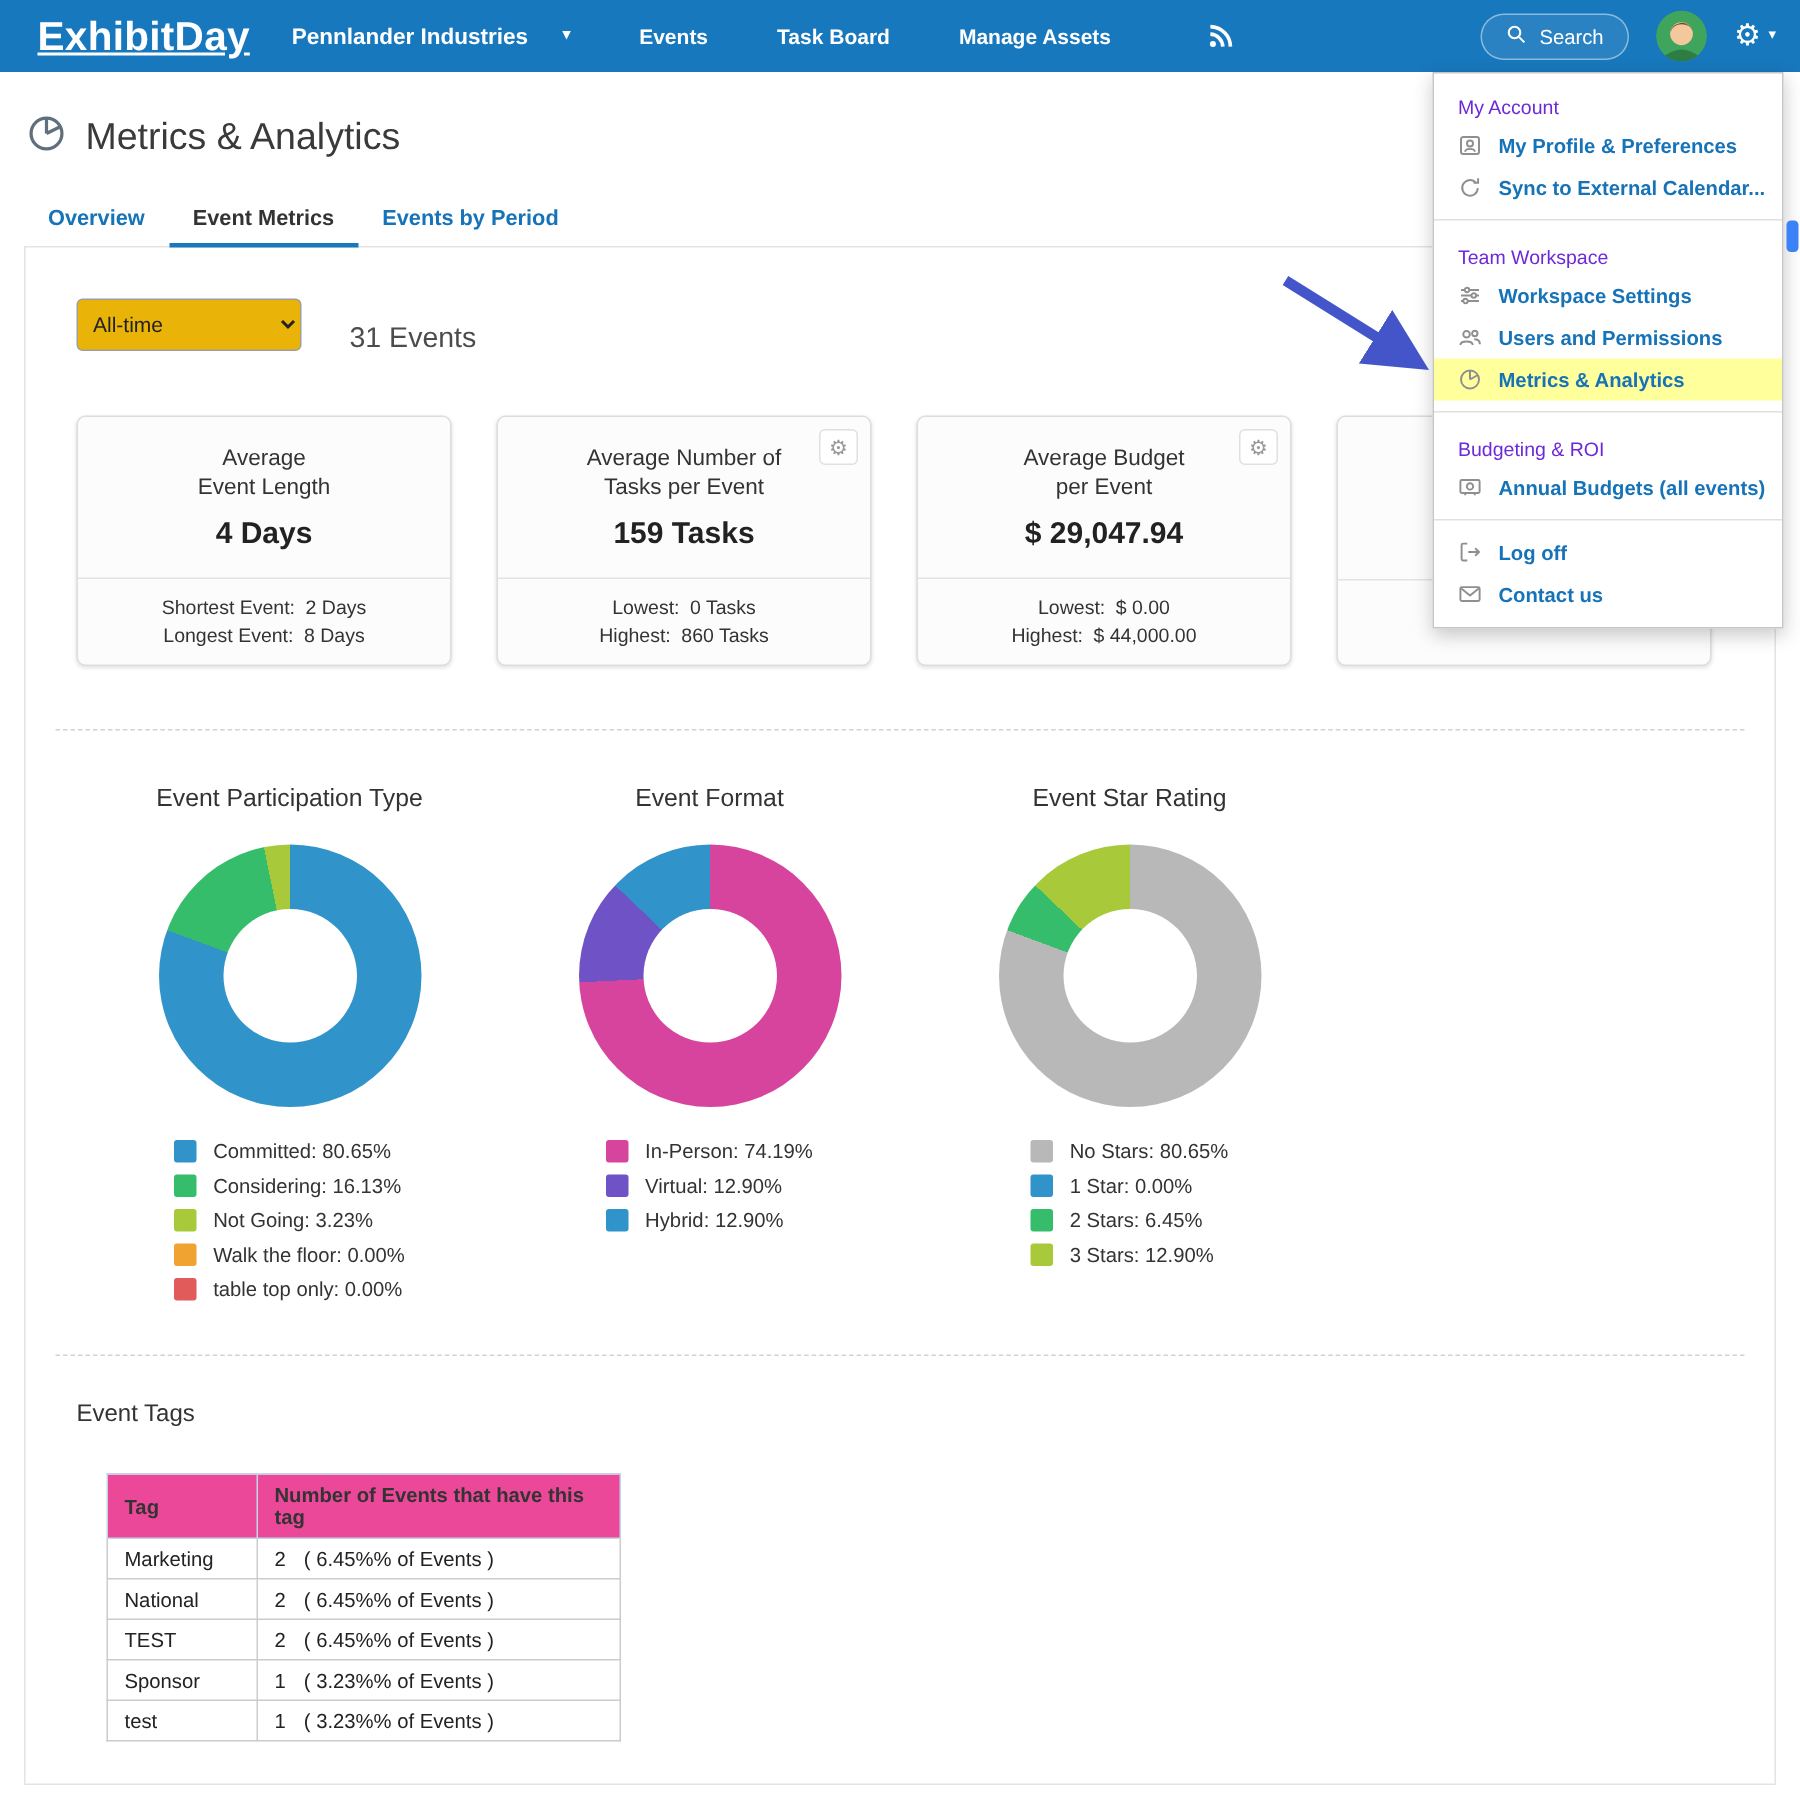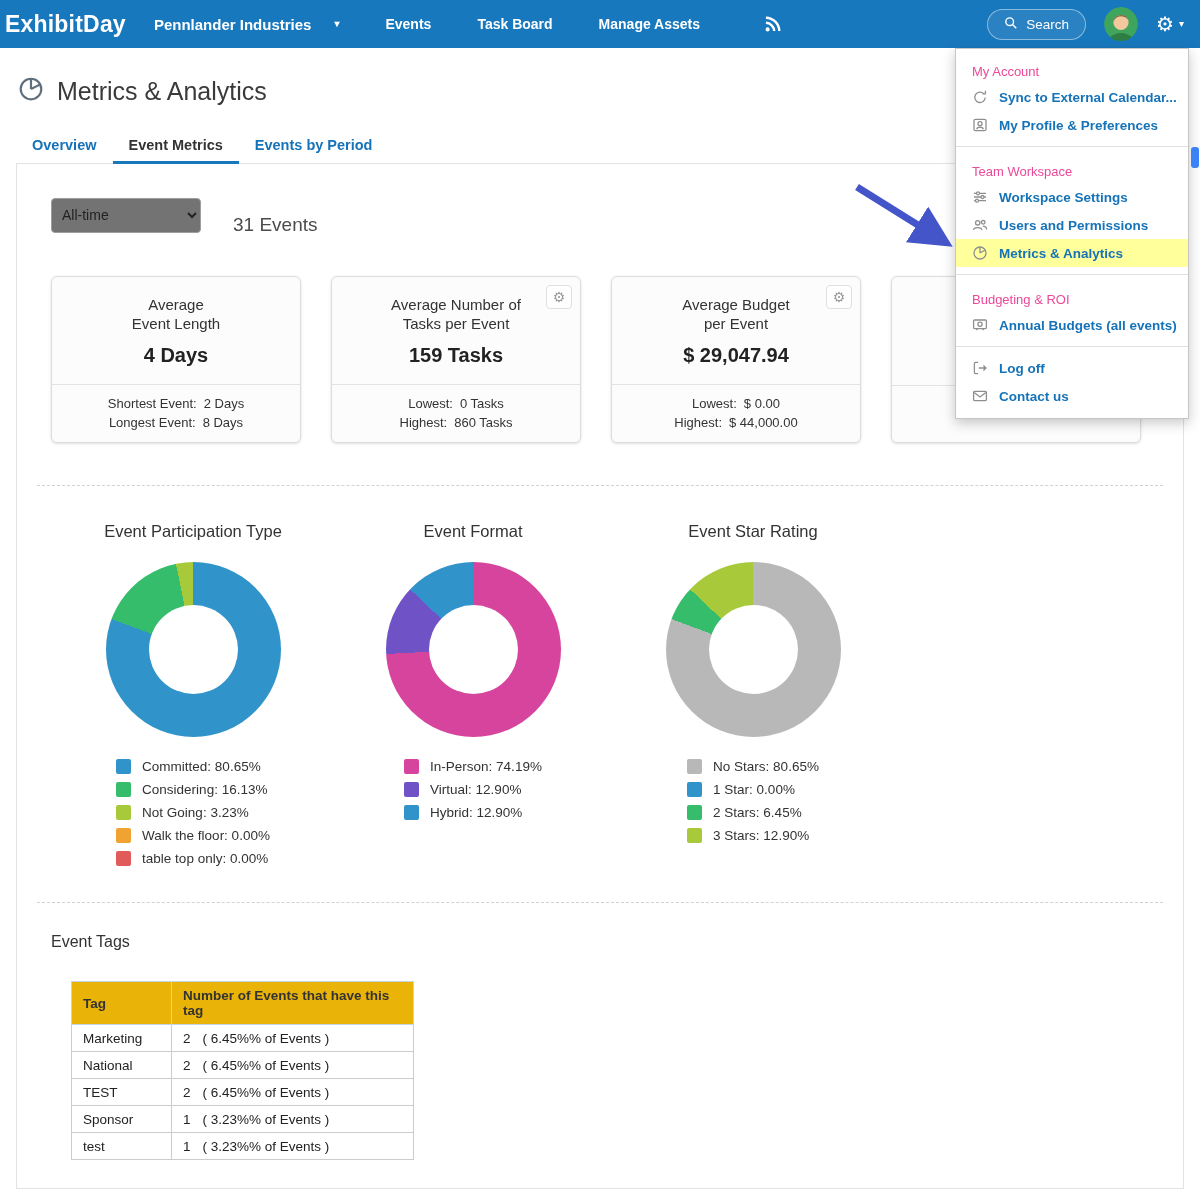--- a/index.html
+++ b/index.html
@@ -5,21 +5,21 @@
   * { box-sizing: border-box; margin: 0; padding: 0; }
   html,body { width:1200px; }
   body {
     font-family: "Liberation Sans", sans-serif;
     background:#fff; color:#333;
     position:relative; width:1200px; height:1195px; overflow:hidden;
   }
 
   
   .navbar { height:48px; background:#1878bd; display:flex; align-items:center; color:#fff; position:relative; z-index:10; }
-  .brand { font-size:23px; font-weight:700; margin-left:5px; letter-spacing:.2px; cursor:pointer; }
+  .brand { font-size:27px; font-weight:700; margin-left:25px; letter-spacing:.2px; cursor:pointer;text-decoration:underline; }
   .workspace { margin-left:28px; font-size:15px; font-weight:600; display:flex; align-items:center; gap:23px; cursor:pointer; }
   .caret { font-size:10px; line-height:1; }
   .main-nav { display:flex; margin-left:46px; }
   .nav-link { font-size:14px; font-weight:700; padding:15px 0; margin-right:46px; cursor:pointer; }
   .rss { margin-left:18px; display:flex; align-items:center; cursor:pointer; }
   .nav-right { margin-left:auto; display:flex; align-items:center; gap:18px; margin-right:16px; }
   .search-pill { display:flex; align-items:center; gap:8px; border:1px solid rgba(255,255,255,.45); background:rgba(255,255,255,.08);
                  border-radius:16px; padding:6px 16px; font-size:13.5px; cursor:pointer; }
   .avatar { width:34px; height:34px; border-radius:50%; overflow:hidden; cursor:pointer; flex:0 0 auto; }
   .gear-group { display:flex; align-items:center; gap:5px; cursor:pointer; }
@@ -32,21 +32,21 @@
   
   .tabs { display:flex; margin:22px 16px 0 16px; }
   .tab { padding:9px 16px 10px; font-size:14.5px; font-weight:700; color:#1673b8; cursor:pointer; position:relative; }
   .tab.active { color:#333; }
   .tab.active::after { content:""; position:absolute; left:0; right:0; bottom:-1px; height:3px; background:#1878bd; }
 
   
   .panel { margin:0 16px; border:1px solid #e3e3e3; background:#fff; min-height:1026px; padding-bottom:26px; }
   .filter-row { display:flex; align-items:center; gap:32px; padding:30px 0 0 34px; }
   .filter-row select { width:150px; height:35px; font-size:14px; padding:0 6px; border:1px solid #9e9e9e; border-radius:4px;
-                       color:#222; background:#737373; font-family:"Liberation Sans",sans-serif; }
+                       color:#222; background:#eab308; font-family:"Liberation Sans",sans-serif; }
   .events-count { font-size:19px; color:#4c4c4c;margin-top:20px; }
 
   
   .cards-row { display:flex; gap:30px; padding-left:34px; margin-top:40px; }
   .metric-card { width:250px; min-height:167px; border:1px solid #ddd; border-radius:6px; background:#fcfcfc;
                  box-shadow:0 1px 3px rgba(0,0,0,.12); position:relative; display:flex; flex-direction:column; }
   .card-main { flex:1; text-align:center; padding:18px 10px 12px; }
   .card-title-line { font-size:15px; color:#333; line-height:19px; }
   .card-value { font-size:20px; font-weight:700; color:#222; margin-top:11px; }
   .card-foot { border-top:1px solid #e3e3e3; text-align:center; font-size:13px; color:#333; line-height:19px; padding:9px 0 10px; min-height:57px; }
@@ -63,31 +63,31 @@
   .chart-title { font-size:16.5px; color:#333; }
   .donut { width:175px; height:175px; border-radius:50%; margin:21px auto 0; position:relative; }
   .donut::after { content:""; position:absolute; inset:43px; background:#fff; border-radius:50%; }
   .legend { display:inline-block; text-align:left; margin-top:22px; }
   .legend-item { display:flex; align-items:center; gap:11px; margin-bottom:8px; font-size:13.5px; color:#333; }
   .swatch { width:15px; height:15px; border-radius:2px; flex:0 0 auto; }
 
   
   .tags-heading { font-size:16px; color:#333; padding:30px 0 0 34px; }
   .tags-table { border-collapse:collapse; margin:30px 0 0 54px; }
-  .tags-table th { background:#eab308; border:1px solid #c2d6e8; font-size:13.5px; font-weight:700; color:#333;
+  .tags-table th { background:#ec4899; border:1px solid #c2d6e8; font-size:13.5px; font-weight:700; color:#333;
                    text-align:left; padding:6px 11px; }
   .tags-table td { border:1px solid #ccc; font-size:13.5px; color:#222; padding:5.5px 11px; }
   .tags-table th:first-child, .tags-table td:first-child { width:100px; }
   .tags-table th:last-child, .tags-table td:last-child { width:242px; }
   .share { margin-left:12px; }
 
   
   .account-dropdown { position:absolute; top:48px; left:955px; width:234px; background:#fff; border:1px solid #c6c6c6;
                       box-shadow:0 4px 12px rgba(0,0,0,.22); z-index:50; padding:5px 0 8px; }
-  .menu-header { font-size:13px; color:#ec4899; padding:10px 16px 4px; }
+  .menu-header { font-size:13px; color:#6d28d9; padding:10px 16px 4px; }
   .menu-item { display:flex; align-items:center; gap:11px; padding:6px 16px; font-size:13.5px; font-weight:700;
                color:#1673b8; cursor:pointer; white-space:nowrap; }
   .menu-item.highlighted { background:#ffff9c; }
   .menu-item .mi-icon { display:flex; align-items:center; }
   .menu-divider { border-top:1px solid #e0e0e0; margin:7px 0; }
 
   .scroll-thumb { position:absolute; left:1191px; top:147px; width:8px; height:21px; background:#3b82f6; border-radius:3px; z-index:60; cursor:pointer; }
 
   .arrow-annotation { position:absolute; left:845px; top:178px; z-index:70; pointer-events:none; }
 </style>
@@ -286,35 +286,35 @@
         </tbody>
     </table>
   </div>
 </div>
 
 <div class="account-dropdown">
     <div class="menu-header">My Account</div>
     <div class="menu-item">
       <span class="mi-icon">
         <svg viewBox="0 0 16 16" width="16" height="16" fill="none" stroke="#8f8f8f" stroke-width="1.3">
-          <path d="M13.2 8.4 a5.2 5.2 0 1 1 -1.6 -3.9"></path>
-          <path d="M13.4 1.8 v3 h-3"></path>
-        </svg>
-      </span>
-      <span>Sync to External Calendar...</span>
-    </div>
-    <div class="menu-item">
-      <span class="mi-icon">
-        <svg viewBox="0 0 16 16" width="16" height="16" fill="none" stroke="#8f8f8f" stroke-width="1.3">
           <rect x="2" y="2.3" width="12" height="11.4" rx="1.5"></rect>
           <circle cx="8" cy="6.7" r="2"></circle>
           <path d="M4.8 12.2 c0-2.6 6.4-2.6 6.4 0"></path>
         </svg>
       </span>
       <span>My Profile &amp; Preferences</span>
+    </div>
+    <div class="menu-item">
+      <span class="mi-icon">
+        <svg viewBox="0 0 16 16" width="16" height="16" fill="none" stroke="#8f8f8f" stroke-width="1.3">
+          <path d="M13.2 8.4 a5.2 5.2 0 1 1 -1.6 -3.9"></path>
+          <path d="M13.4 1.8 v3 h-3"></path>
+        </svg>
+      </span>
+      <span>Sync to External Calendar...</span>
     </div>
     <div class="menu-divider"></div>
     <div class="menu-header">Team Workspace</div>
     <div class="menu-item">
       <span class="mi-icon">
         <svg viewBox="0 0 16 16" width="16" height="16" fill="none" stroke="#8f8f8f" stroke-width="1.3">
           <path d="M2 4.3 h12 M2 8 h12 M2 11.7 h12"></path>
           <circle cx="6" cy="4.3" r="1.5" fill="#fff"></circle>
           <circle cx="10.5" cy="8" r="1.5" fill="#fff"></circle>
           <circle cx="5" cy="11.7" r="1.5" fill="#fff"></circle>

